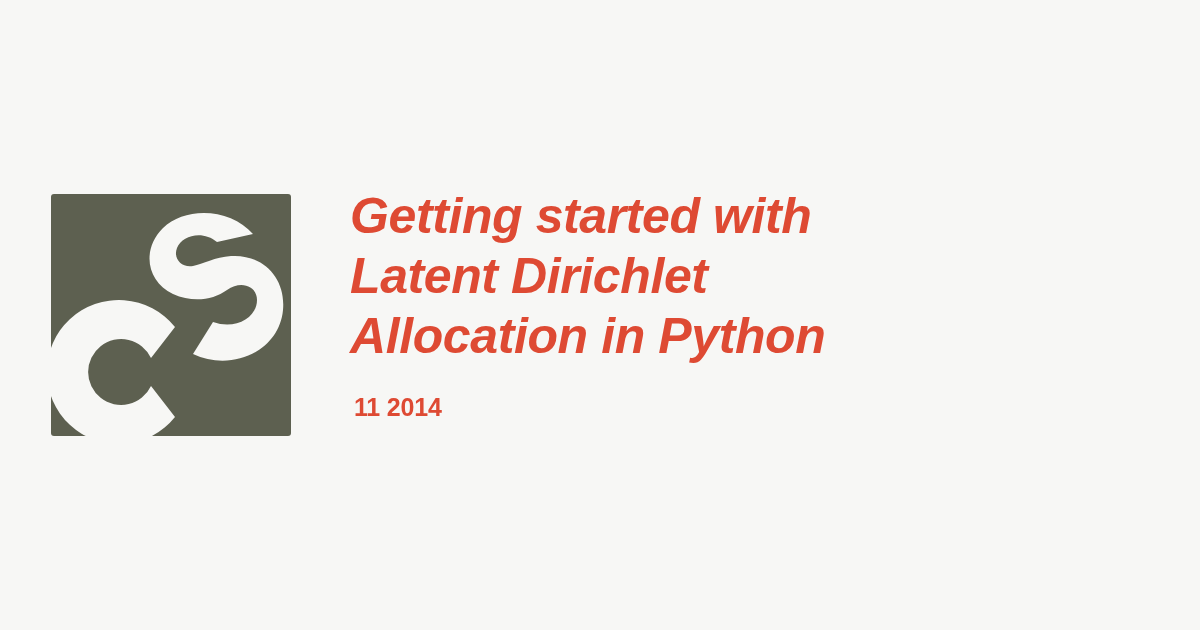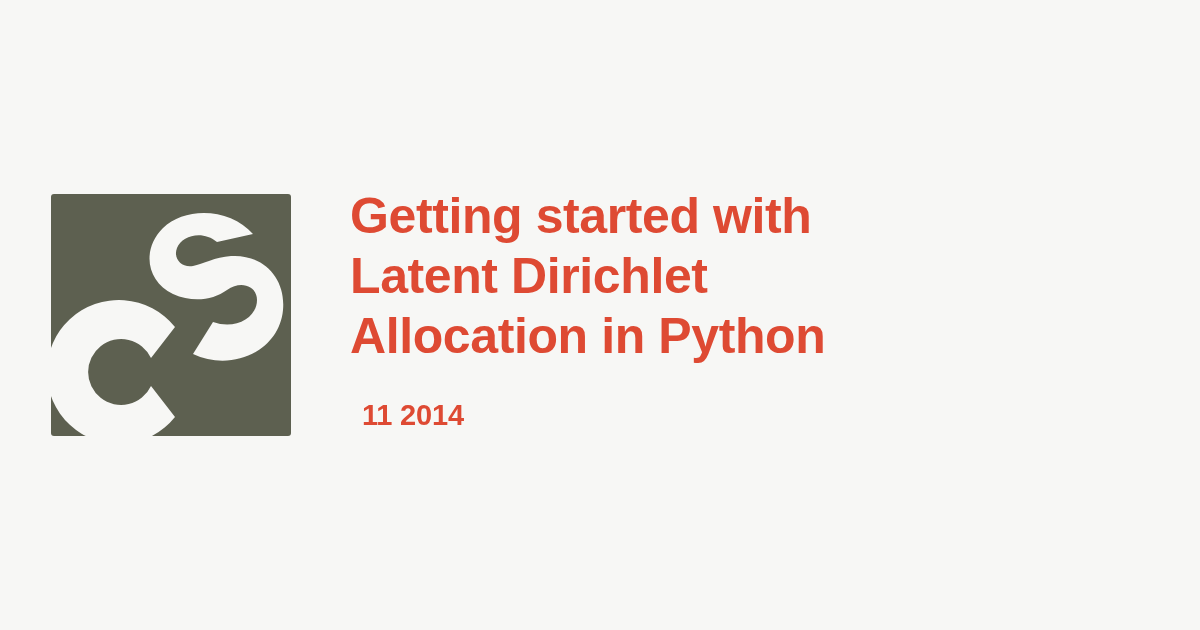--- a/index.html
+++ b/index.html
@@ -49,26 +49,27 @@
   }
   #title {
     margin: 0;
     font-family: "Liberation Sans", sans-serif;
     font-size: 50px;
     line-height: 60px;
     font-weight: bold;
     letter-spacing: -0.4px;
     color: #de4a33;
     white-space: pre-line;
+    font-style: italic;
   }
   #subtitle {
-    margin: 12px;
+    margin: 4px;
     padding-top: 22px;
     font-family: "Liberation Sans", sans-serif;
-    font-size: 29px;
+    font-size: 25px;
     line-height: 30px;
     font-weight: bold;
     letter-spacing: -0.2px;
     color: #de4a33;
   }
 </style>
 </head>
 <body>
 
 <div id="card">

